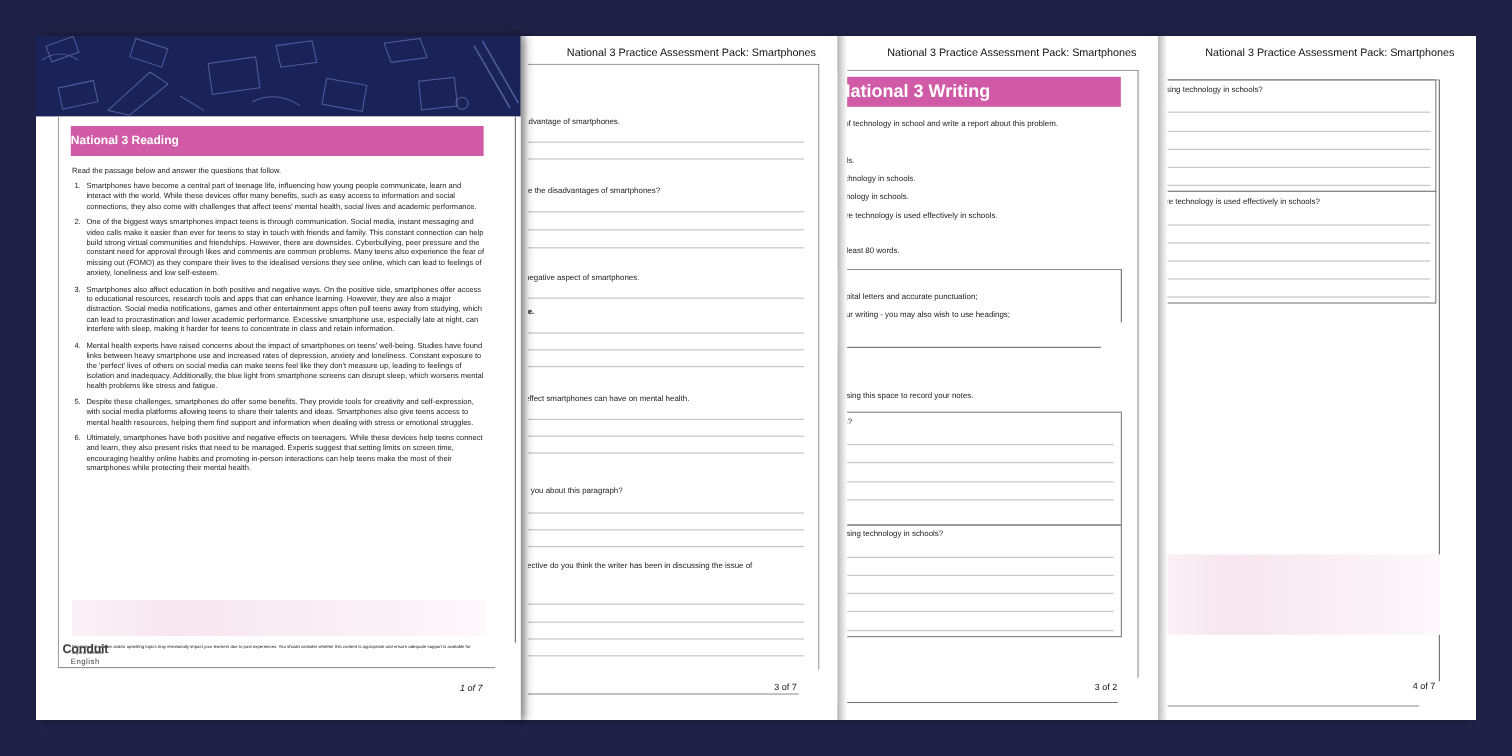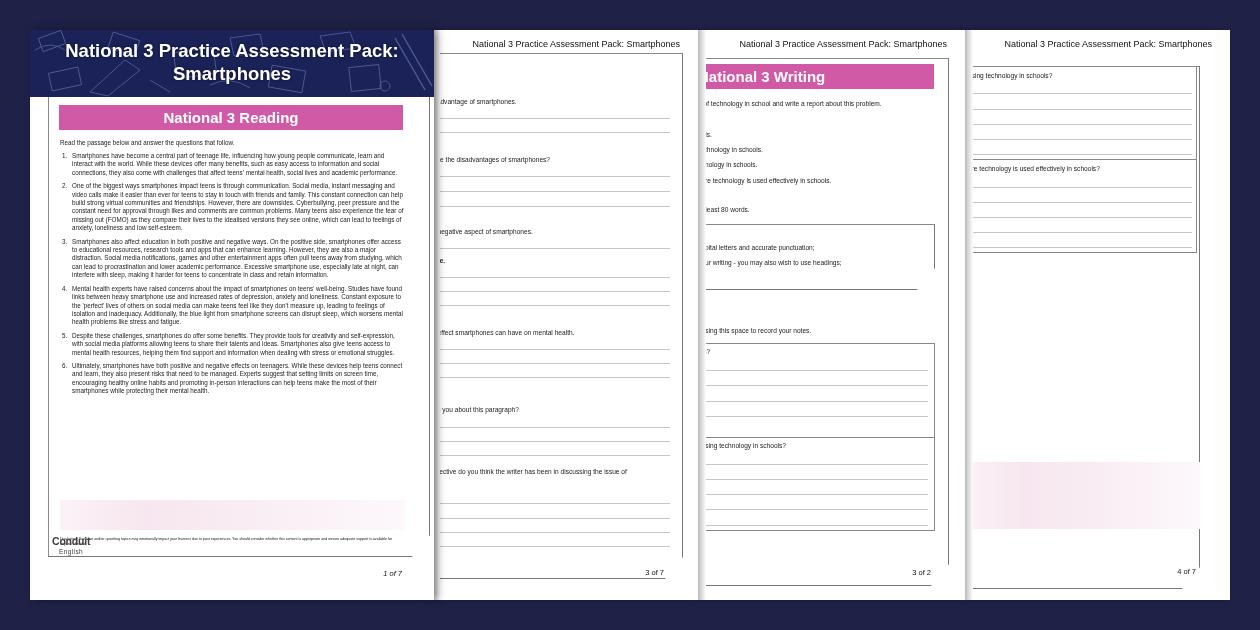--- a/index.html
+++ b/index.html
@@ -41,21 +41,21 @@
   .cover-banner svg { position: absolute; left: 0; top: 0; }
   .cover-title {
     position: absolute; left: 0; right: 0; top: 9px; text-align: center;
     color: #fff; font-weight: bold; font-size: 18.5px; line-height: 23px;
     text-shadow: 0 0 3px rgba(0,0,0,0.5);
   }
   .p1-frame { left: 18px; top: 67px; width: 382px; height: 460px; border-top: none; }
   .section-bar {
     position: absolute; background: #d05aa6; color: #fff; font-weight: bold;
   }
-  .p1-bar { left: 29px; top: 75px; width: 344px; height: 25px; font-size: 15px; text-align: center; line-height: 25px; }
+  .p1-bar { left: 29px; top: 75px; width: 344px; height: 25px; font-size: 10px; line-height: 25px; }
   .intro { position: absolute; left: 30px; top: 109px; font-size: 6.3px; color: #222; }
   .passage { position: absolute; left: 30px; top: 122px; width: 345px; list-style: none; }
   .passage li { position: relative; padding-left: 12px; font-size: 6.3px; line-height: 8.4px; color: #222; margin-bottom: 5px; }
   .passage li .n { position: absolute; left: 2px; top: 0; }
   .pink-strip {
     position: absolute; height: 30px;
     background: linear-gradient(to right, #fbf2f7 0%, #f7e6ef 25%, #f9eef4 60%, #fdf8fb 100%);
   }
   .p1-strip { left: 30px; top: 470px; width: 345px; }
   .disclaimer { position: absolute; left: 30px; top: 507px; width: 340px; font-size: 3.6px; line-height: 5px; color: #111; }
@@ -170,24 +170,20 @@
         <rect x="320" y="36" width="30" height="24" transform="rotate(-6 335 48)"></rect>
         <path d="M365 8 L395 60" stroke-width="1.4"></path>
         <path d="M372 4 L402 56" stroke-width="1.4"></path>
         <circle cx="355" cy="56" r="5"></circle>
         <path d="M5 20 Q20 10 35 20"></path>
         <path d="M120 50 L140 62"></path>
         <path d="M180 55 Q200 45 220 58"></path>
         <rect x="10" y="4" width="24" height="14" transform="rotate(-20 22 11)"></rect>
       </g>
     </svg>
-    <div class="cover-title">
-      <div>National 3 Practice Assessment Pack:</div>
-      <div>Smartphones</div>
-    </div>
   </div>
 
   <div class="frame p1-frame"></div>
   <div class="section-bar p1-bar">National 3 Reading</div>
   <div class="intro">Read the passage below and answer the questions that follow.</div>
 
   <ol class="passage">
     <li><span class="n">1.</span><span>Smartphones have become a central part of teenage life, influencing how young people communicate, learn and interact with the world. While these devices offer many benefits, such as easy access to information and social connections, they also come with challenges that affect teens' mental health, social lives and academic performance.</span></li>
     <li><span class="n">2.</span><span>One of the biggest ways smartphones impact teens is through communication. Social media, instant messaging and video calls make it easier than ever for teens to stay in touch with friends and family. This constant connection can help build strong virtual communities and friendships. However, there are downsides. Cyberbullying, peer pressure and the constant need for approval through likes and comments are common problems. Many teens also experience the fear of missing out (FOMO) as they compare their lives to the idealised versions they see online, which can lead to feelings of anxiety, loneliness and low self-esteem.</span></li>
     <li><span class="n">3.</span><span>Smartphones also affect education in both positive and negative ways. On the positive side, smartphones offer access to educational resources, research tools and apps that can enhance learning. However, they are also a major distraction. Social media notifications, games and other entertainment apps often pull teens away from studying, which can lead to procrastination and lower academic performance. Excessive smartphone use, especially late at night, can interfere with sleep, making it harder for teens to concentrate in class and retain information.</span></li>

